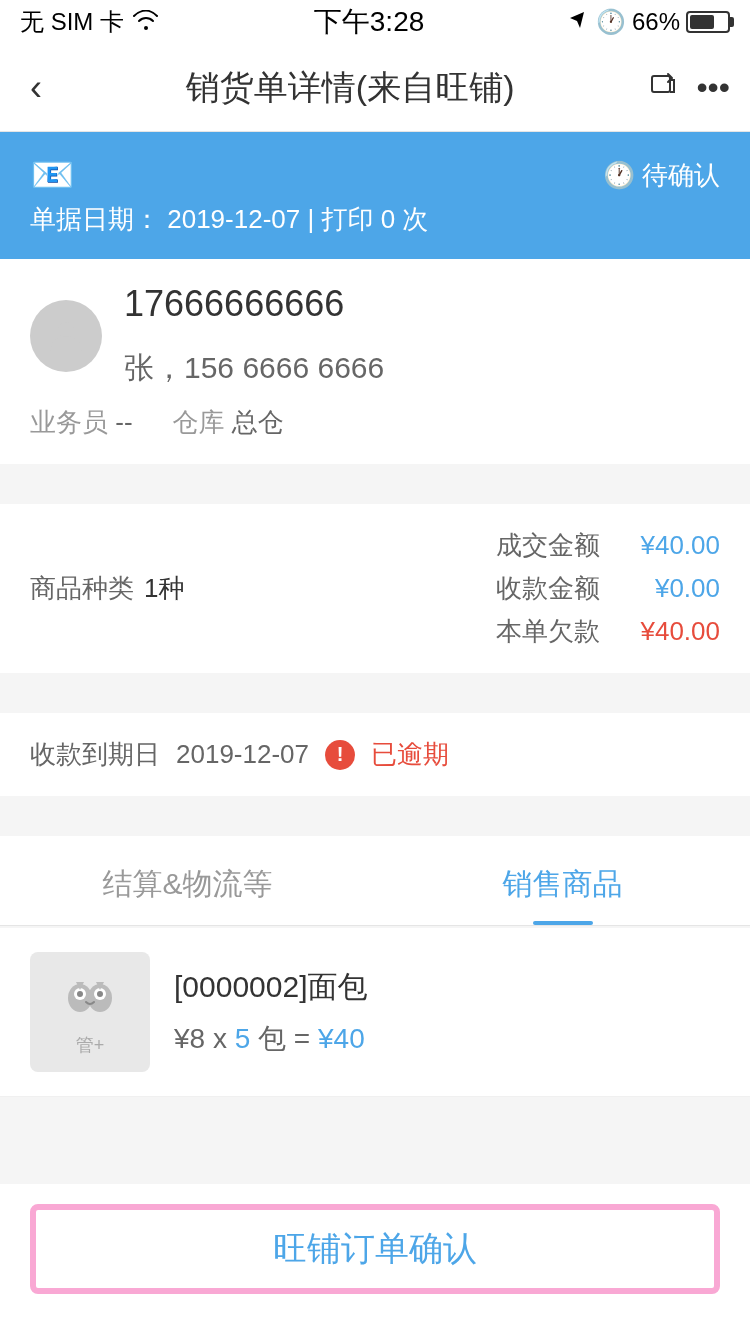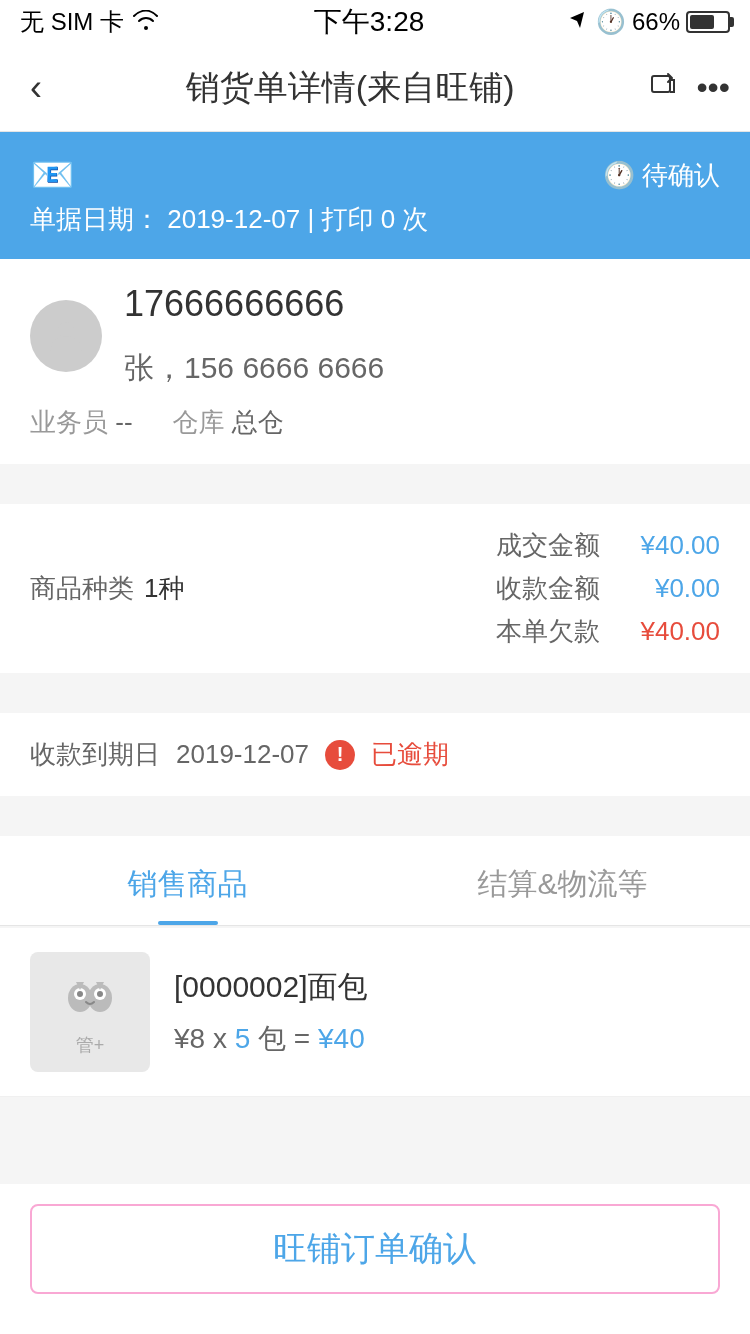--- a/index.html
+++ b/index.html
@@ -348,21 +348,21 @@
       position: fixed;
       bottom: 0;
       left: 0;
       width: 750px;
       background: #fff;
       padding: 20px 30px 40px;
     }
     .confirm-btn {
       width: 100%;
       height: 90px;
-      border: 2px solid #f9a8d4;
+      border: 6px solid #f9a8d4;
       background: #fff;
       border-radius: 8px;
       font-size: 34px;
       color: #4da6e8;
       cursor: pointer;
       display: flex;
       align-items: center;
       justify-content: center;
     }
 
@@ -488,25 +488,25 @@
 <div class="due-row">
   <span>收款到期日</span>
   <span>2019-12-07</span>
   <span class="overdue-badge">!</span>
   <span class="overdue-text">已逾期</span>
 </div>
 
 <div class="separator"></div>
 
 <div class="tabs">
+  <div class="tab-item">
+    <span>结算&amp;物流等</span>
+  </div>
   <div class="tab-item active">
     <span>销售商品</span>
-  </div>
-  <div class="tab-item">
-    <span>结算&amp;物流等</span>
   </div>
 </div>
 
 <div class="product-list">
   <div class="product-item">
     <div class="product-thumb">
       <div class="owl-icon">
         
         <svg width="60" height="50" viewBox="0 0 60 50" fill="none">
           <ellipse cx="20" cy="30" rx="12" ry="14" fill="#bbb"></ellipse>

